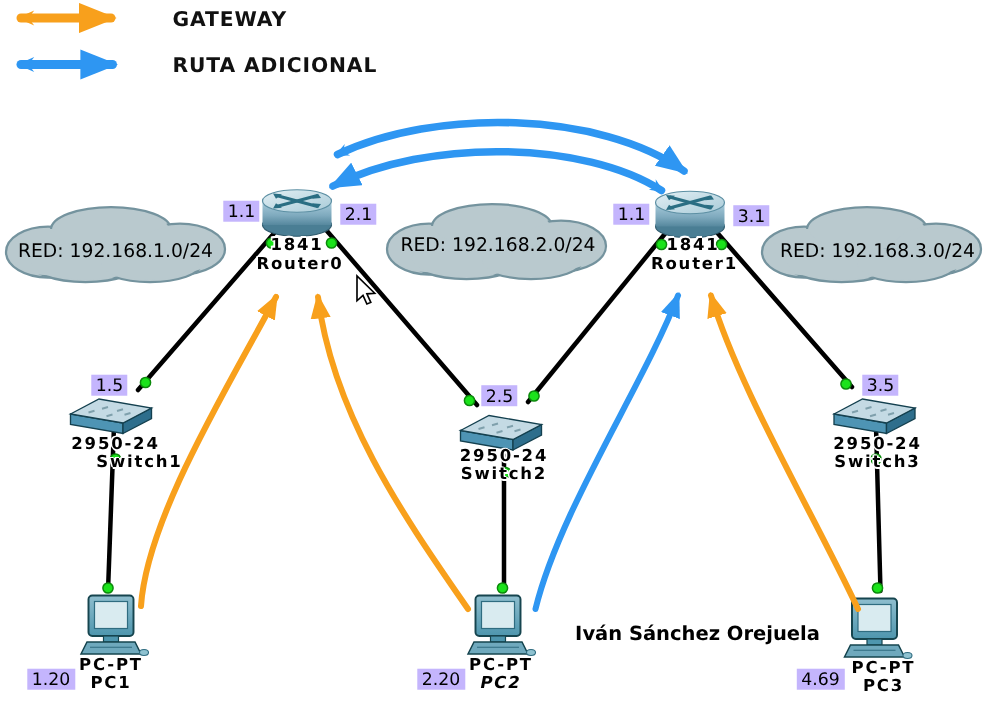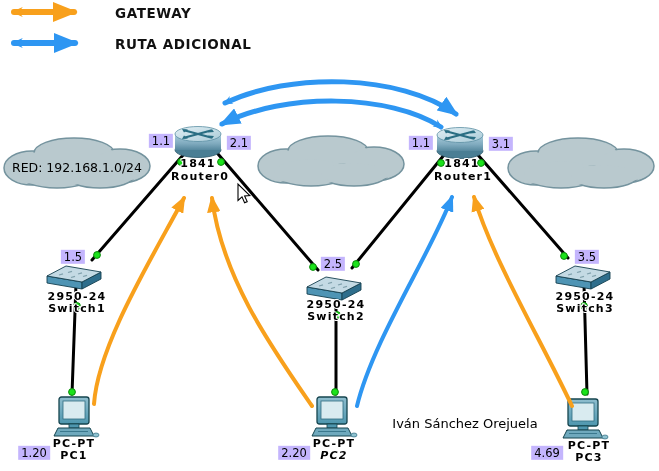--- a/index.html
+++ b/index.html
@@ -19,21 +19,21 @@
   .port-label {
     position:absolute; transform:translate(-50%,-50%); background:#c4b5fd;
     color:#000; font-size:11.5px; line-height:1.25; padding:0 3px; white-space:nowrap;
   }
   .dev-label {
     position:absolute; transform:translate(-50%,-50%); font-size:11px; font-weight:bold;
     letter-spacing:1.2px; color:#000; white-space:nowrap;
     text-shadow:1px 0 0 #fff,-1px 0 0 #fff,0 1px 0 #fff,0 -1px 0 #fff,1px 1px 0 #fff,-1px -1px 0 #fff;
   }
   .author {
-    position:absolute; transform:translate(-50%,-50%); font-size:13px; color:#000; white-space:nowrap;
+    position:absolute; transform:translate(-50%,-50%); font-size:13px; color:#000; white-space:nowrap;font-weight:bold;
   }
 </style>
 </head>
 <body>
 
 <div class="canvas">
 
   <svg class="layer" width="659" height="471" viewBox="0 0 659 471">
     <defs>
       <linearGradient id="routerBody" x1="0" y1="0" x2="0" y2="1">
@@ -180,38 +180,40 @@
       <line x1="14" y1="43" x2="75" y2="43" stroke="#2E96F2" stroke-width="6" marker-start="url(#tailB)" marker-end="url(#headB)"></line>
     </g>
 
     <path d="M238,184 l0,16.5 l4,-3.6 l2.6,5.8 l2.6,-1.1 l-2.6,-5.7 l5.2,-0.4 Z" fill="#fff" stroke="#000" stroke-width="1.1"></path>
   </svg>
 
   <div class="legend-label" style="left:115px; top:5px;">GATEWAY</div>
   <div class="legend-label" style="left:115px; top:36px;">RUTA ADICIONAL</div>
 
   <div class="cloud-label" style="left:77px;  top:167px;">RED: 192.168.1.0/24</div>
+  <div class="cloud-label" style="left:332px; top:163px;">RED: 192.168.2.0/24</div>
+  <div class="cloud-label" style="left:585px; top:167px;">RED: 192.168.3.0/24</div>
 
   <div class="port-label" style="left:161px; top:141px;">1.1</div>
   <div class="port-label" style="left:239px; top:143px;">2.1</div>
   <div class="port-label" style="left:421px; top:143px;">1.1</div>
   <div class="port-label" style="left:501px; top:144px;">3.1</div>
   <div class="port-label" style="left:73px;  top:257px;">1.5</div>
   <div class="port-label" style="left:333px; top:264px;">2.5</div>
   <div class="port-label" style="left:587px; top:257px;">3.5</div>
   <div class="port-label" style="left:34px;  top:453px;">1.20</div>
   <div class="port-label" style="left:294px; top:453px;">2.20</div>
   <div class="port-label" style="left:547px; top:453px;">4.69</div>
 
   <div class="dev-label" style="left:198px; top:163px;">1841</div>
   <div class="dev-label" style="left:200px; top:176px;">Router0</div>
   <div class="dev-label" style="left:462px; top:163px;">1841</div>
   <div class="dev-label" style="left:463px; top:176px;">Router1</div>
   <div class="dev-label" style="left:77px;  top:296px;">2950-24</div>
-  <div class="dev-label" style="left:77px;  top:308px;">Switch1</div>
+  <div class="dev-label" style="left:93px;  top:308px;">Switch1</div>
   <div class="dev-label" style="left:336px; top:304px;">2950-24</div>
   <div class="dev-label" style="left:336px; top:316px;">Switch2</div>
   <div class="dev-label" style="left:585px; top:296px;">2950-24</div>
   <div class="dev-label" style="left:585px; top:308px;">Switch3</div>
   <div class="dev-label" style="left:74px;  top:443px;">PC-PT</div>
   <div class="dev-label" style="left:74px;  top:455px;">PC1</div>
   <div class="dev-label" style="left:334px; top:443px;">PC-PT</div>
   <div class="dev-label" style="left:334px; top:455px;font-style:italic;">PC2</div>
   <div class="dev-label" style="left:589px; top:445px;">PC-PT</div>
   <div class="dev-label" style="left:589px; top:457px;">PC3</div>

